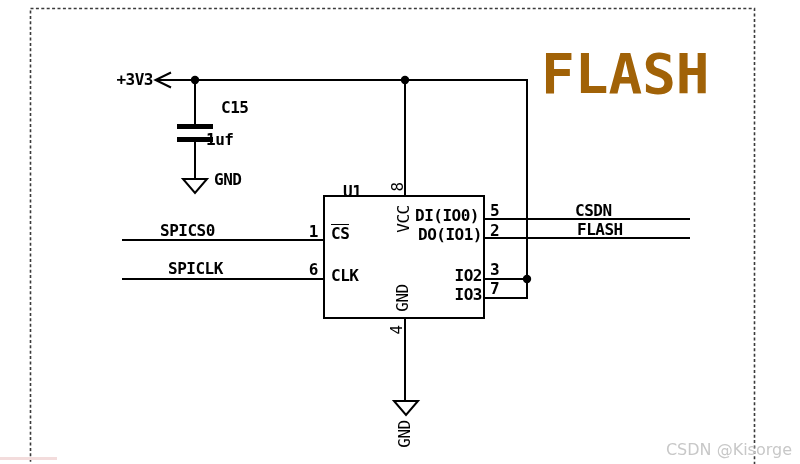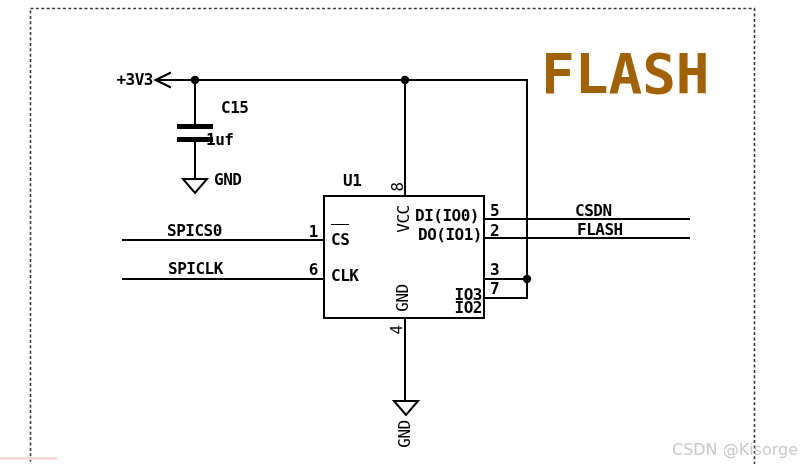--- a/index.html
+++ b/index.html
@@ -26,33 +26,33 @@
     line-height:16px;
     color:#000;
     white-space:nowrap;
     letter-spacing:-0.5px;
     transform:translate(-50%,-50%) rotate(-90deg);
   }
   .right{text-align:right;}
   .overline{
     display:inline-block;
     border-top:1.6px solid #000;
-    padding-top:7px;
+    padding-top:1px;
   }
   .title{
     position:absolute;
     left:541px;top:51px;
     font-size:56px;line-height:46px;
     font-weight:bold;
     letter-spacing:0;
     color:#a16207;
   }
   .watermark{
     position:absolute;
-    right:2px;top:440px;
+    right:8px;top:440px;
     font-family:"DejaVu Sans", sans-serif;
     font-size:16px;
     color:#c8c8c8;
   }
 </style>
 </head>
 <body>
 
 <div id="canvas">
 
@@ -97,42 +97,42 @@
     <rect x="0" y="457" width="57" height="3" fill="#f3dcdc"></rect>
   </svg>
 
   <div class="title">FLASH</div>
 
   <div class="lbl right" style="left:93px;top:72px;width:60px;">+3V3</div>
   <div class="lbl" style="left:221px;top:100px;">C15</div>
   <div class="lbl" style="left:206px;top:132px;">1uf</div>
   <div class="lbl" style="left:214px;top:172px;">GND</div>
 
-  <div class="lbl" style="left:343px;top:173px;text-align:center;">U1</div>
+  <div class="lbl" style="left:343px;top:184px;text-align:center;">U1</div>
 
-  <div class="lbl" style="left:167px;top:223px;">SPICS0</div>
+  <div class="lbl" style="left:160px;top:223px;">SPICS0</div>
   <div class="lbl" style="left:168px;top:261px;">SPICLK</div>
 
   <div class="lbl" style="left:575px;top:203px;">CSDN</div>
   <div class="lbl" style="left:577px;top:222px;">FLASH</div>
 
   <div class="lbl right" style="left:300px;top:224px;width:18px;">1</div>
   <div class="lbl right" style="left:300px;top:262px;width:18px;">6</div>
   <div class="lbl" style="left:490px;top:203px;">5</div>
   <div class="lbl" style="left:490px;top:223px;">2</div>
   <div class="lbl" style="left:490px;top:262px;">3</div>
   <div class="lbl" style="left:490px;top:281px;">7</div>
   <div class="vlbl" style="left:398px;top:187px;">8</div>
   <div class="vlbl" style="left:397px;top:330px;">4</div>
 
   <div class="lbl" style="left:331px;top:224px;"><span class="overline">CS</span></div>
   <div class="lbl" style="left:331px;top:268px;">CLK</div>
   <div class="lbl right" style="left:412px;top:208px;width:70px;text-align:center;">DI(IO0)</div>
   <div class="lbl right" style="left:412px;top:227px;width:70px;">DO(IO1)</div>
-  <div class="lbl right" style="left:412px;top:268px;width:70px;margin-top:32px;">IO2</div>
+  <div class="lbl right" style="left:412px;top:268px;width:70px;">IO2</div>
   <div class="lbl right" style="left:412px;top:287px;width:70px;">IO3</div>
   <div class="vlbl" style="left:404px;top:219px;">VCC</div>
   <div class="vlbl" style="left:403px;top:298px;">GND</div>
 
   <div class="vlbl" style="left:405px;top:434px;">GND</div>
 
   <div class="watermark">CSDN @Kisorge</div>
 
 </div>
 

